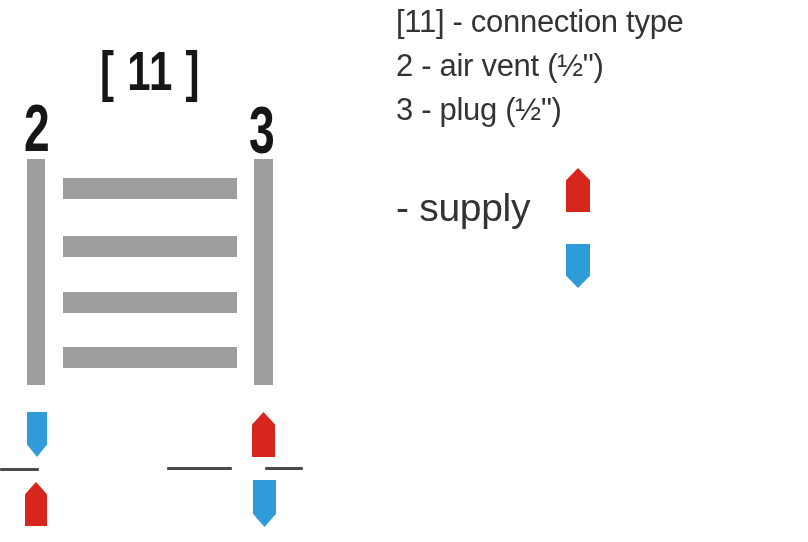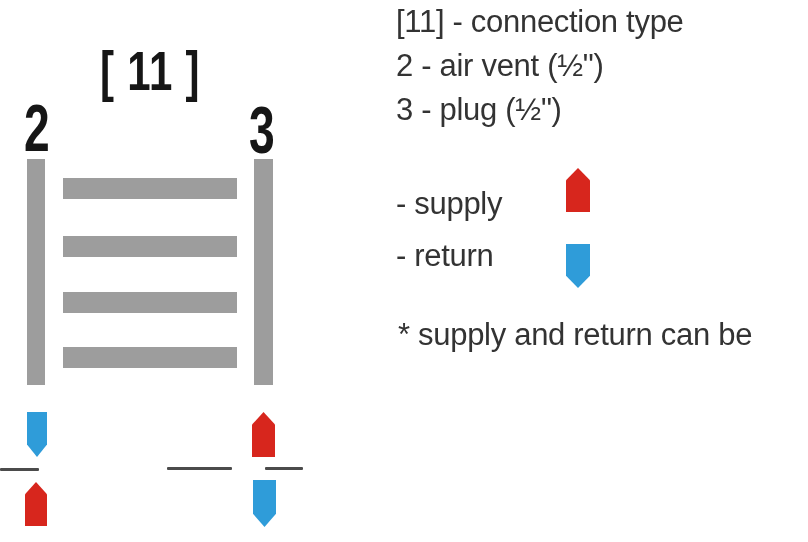--- a/index.html
+++ b/index.html
@@ -97,21 +97,21 @@
     top: 0;
     font-size: 31px;
     line-height: 44px;
     color: var(--text-dark);
     letter-spacing: -0.3px;
     white-space: nowrap;
   }
   .legend-row-text {
     position: absolute;
     left: 396px;
-    font-size: 31px;
+    font-size: 39px;
     color: var(--text-dark);
     letter-spacing: -0.3px;
     white-space: nowrap;
   }
   .supply-text { top: 186px; }
   .return-text { top: 238px; }
 
   .arr-legend-supply { left: 566px; top: 168px; width: 24px; height: 44px; }
   .arr-legend-return { left: 566px; top: 244px; width: 24px; height: 44px; }
 
@@ -153,20 +153,18 @@
   <div class="dash dash-right"></div>
 
   <div class="info-block">
     <div>[11] - connection type</div>
     <div>2 - air vent (½")</div>
     <div>3 - plug (½")</div>
   </div>
 
   <div class="legend-row-text supply-text">- supply</div>
   <div class="arrow up arr-legend-supply"></div>
-  <div class="legend-row-text return-text">- return</div>
   <div class="arrow down arr-legend-return"></div>
 
   <div class="note-block">
-    <div class="note-line1">* supply and return can be</div>
   </div>
 
 </div>
 
 </body></html>

